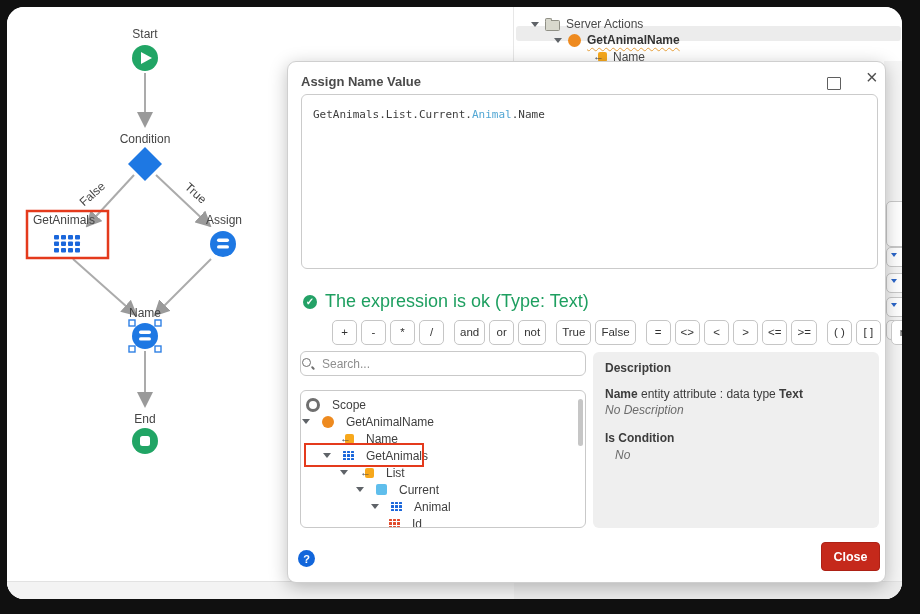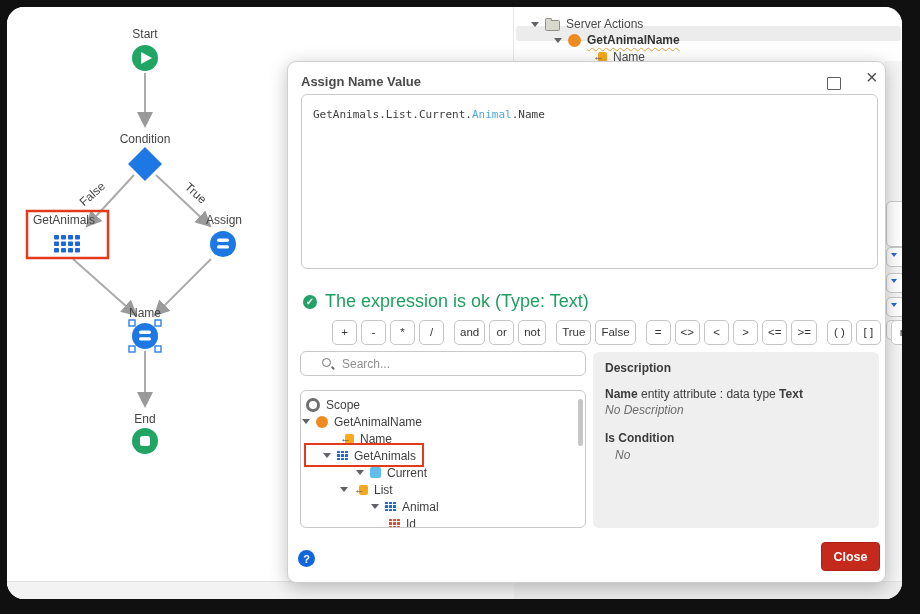--- a/index.html
+++ b/index.html
@@ -59,29 +59,29 @@
   .status{position:absolute;left:15px;top:229px;display:flex;align-items:center;gap:8px;}
   .status .chk{width:14px;height:14px;border-radius:50%;background:#23A166;color:#fff;font-size:10px;font-weight:bold;
     display:flex;align-items:center;justify-content:center;}
   .status .msg{font-size:18px;color:#1E9F60;}
   .ops{position:absolute;left:44px;top:258px;right:6px;display:flex;align-items:center;gap:10px;}
   .grp{display:flex;gap:4px;}
   .op{min-width:13px;padding:3px 5px;height:17px;line-height:17px;background:#fff;border:1px solid #c6c6c6;border-radius:5px;
     font-size:11.5px;color:#333;text-align:center;cursor:pointer;}
   .op.drop{display:flex;align-items:center;gap:6px;padding:3px 8px;}
   .search{position:absolute;left:12px;top:289px;width:286px;height:25px;border:1px solid #c9c9c9;border-radius:6px;
-    display:flex;align-items:center;gap:6px;padding:0 20px;box-sizing:border-box;background:#fff;}
+    display:flex;align-items:center;gap:6px;padding:0 0;box-sizing:border-box;background:#fff;}
   .mag{position:relative;width:13px;height:13px;flex:0 0 auto;}
   .mag::before{content:"";position:absolute;left:1px;top:1px;width:7px;height:7px;border:1.6px solid #6e6e6e;border-radius:50%;}
   .mag::after{content:"";position:absolute;left:9.5px;top:9.5px;width:4px;height:1.8px;background:#6e6e6e;transform:rotate(45deg);border-radius:1px;}
   .search input{border:none;outline:none;flex:1;font-size:12px;color:#444;font-family:"Liberation Sans",sans-serif;background:transparent;}
   .search input::placeholder{color:#8e8e8e;}
   .scope-panel{position:absolute;left:12px;top:328px;width:286px;height:138px;border:1px solid #c9c9c9;border-radius:6px;
     box-sizing:border-box;overflow:hidden;background:#fff;}
-  .trow{height:17px;display:flex;align-items:center;gap:6px;font-size:12px;color:#3f3f3f;}
+  .trow{height:17px;display:flex;align-items:center;gap:12px;font-size:12px;color:#3f3f3f;}
   .scope-rows{padding-top:5px;}
   .red-box-tree{position:absolute;left:3px;top:52px;width:116px;height:20px;border:2px solid #E43A1C;pointer-events:none;}
   .tree-scroll{position:absolute;right:2px;top:8px;width:5px;height:47px;background:#c6c6c6;border-radius:3px;}
   .descr{position:absolute;left:305px;top:290px;width:286px;height:176px;background:#EFEFEF;border-radius:6px;box-sizing:border-box;
     padding:9px 12px;font-size:12px;color:#3c3c3c;}
   .descr .h{font-weight:bold;margin-bottom:12px;}
   .descr .line{margin-bottom:2px;}
   .descr .muted{font-style:italic;color:#6b6b6b;}
   .descr .mand{font-weight:bold;margin-top:14px;margin-bottom:3px;}
   .descr .mandval{font-style:italic;color:#6b6b6b;padding-left:10px;}
@@ -283,29 +283,29 @@
               <b></b>
               <b></b>
               <b></b>
               <b></b>
               <b></b>
               <b></b>
               <b></b>
             </span>
           <span>GetAnimals</span>
         </div>
+        <div class="trow" style="padding-left:39px;">
+          <span class="tri"></span>
+          <span class="ic-input"></span>
+          <span>List</span>
+        </div>
         <div class="trow" style="padding-left:55px;">
           <span class="tri"></span>
           <span class="ic-current"></span>
           <span>Current</span>
-        </div>
-        <div class="trow" style="padding-left:39px;">
-          <span class="tri"></span>
-          <span class="ic-input"></span>
-          <span>List</span>
         </div>
         <div class="trow" style="padding-left:70px;">
           <span class="tri"></span>
           <span class="tbl blue">
               <b></b>
               <b></b>
               <b></b>
               <b></b>
               <b></b>
               <b></b>

